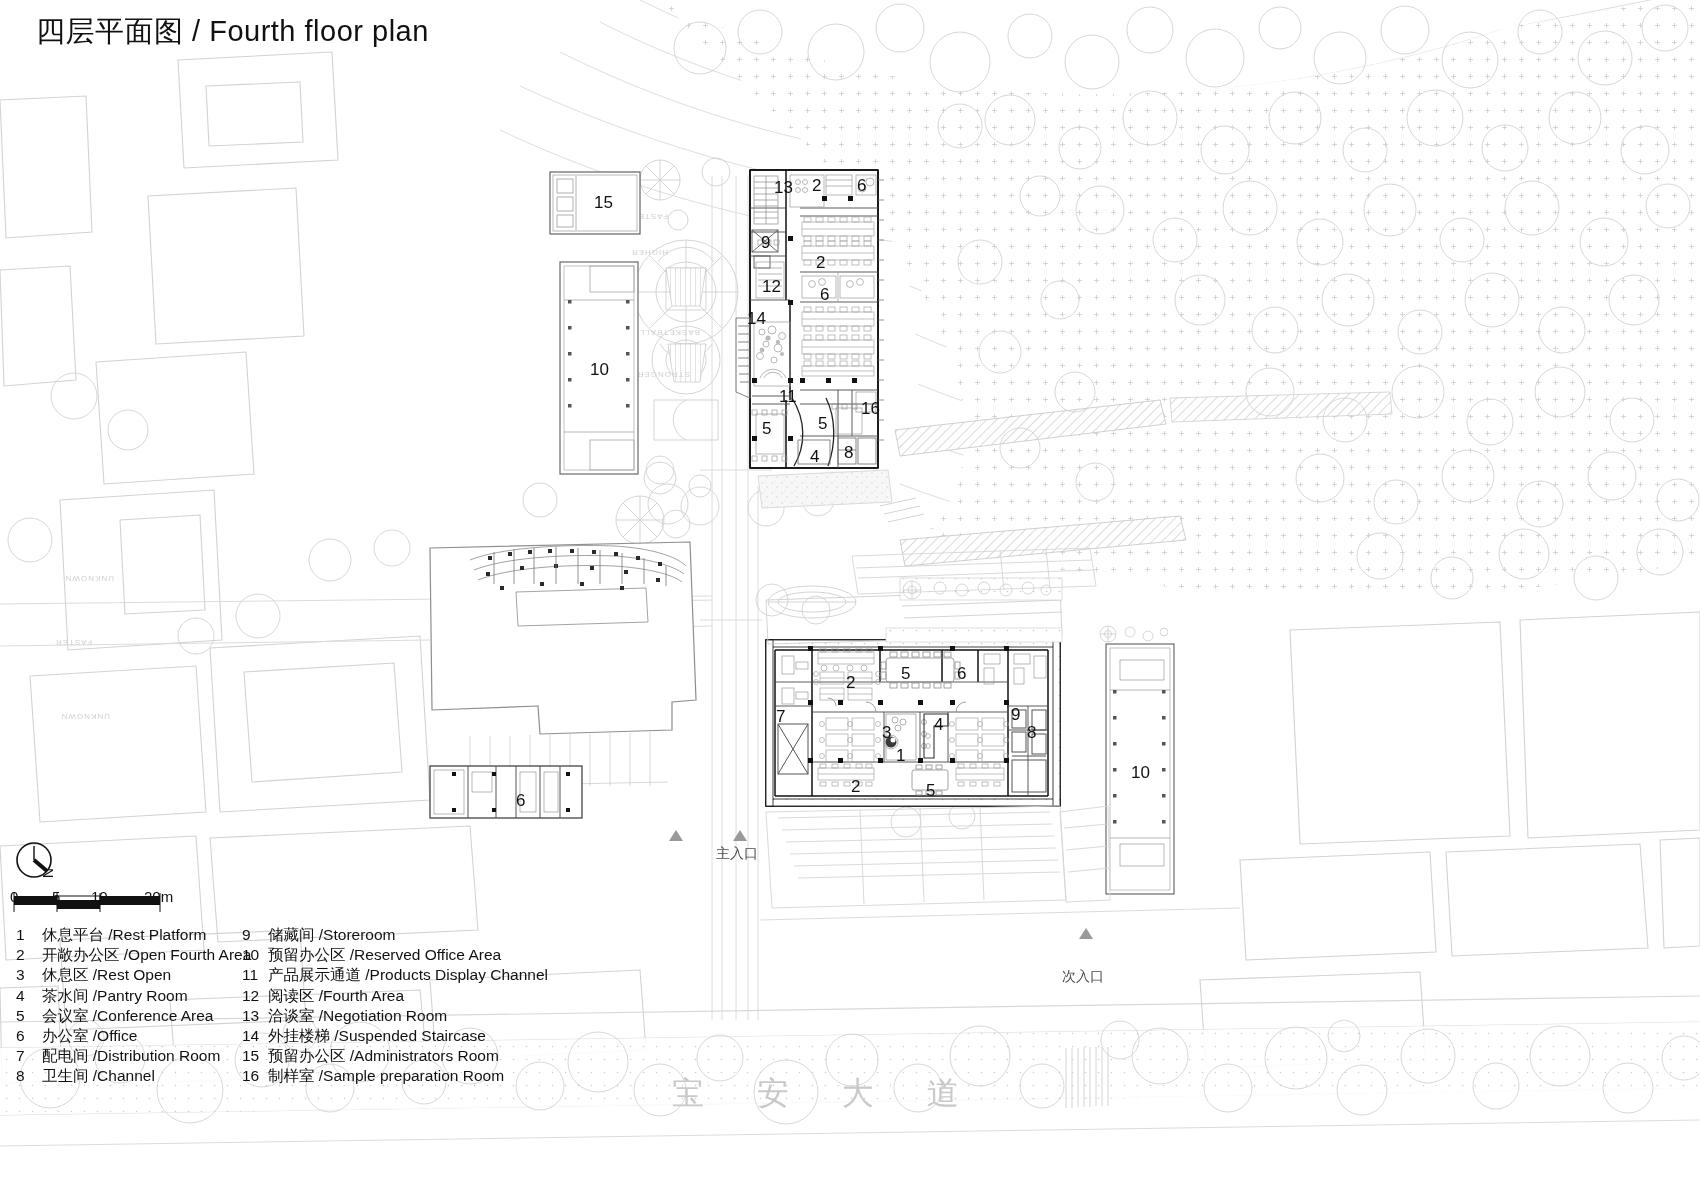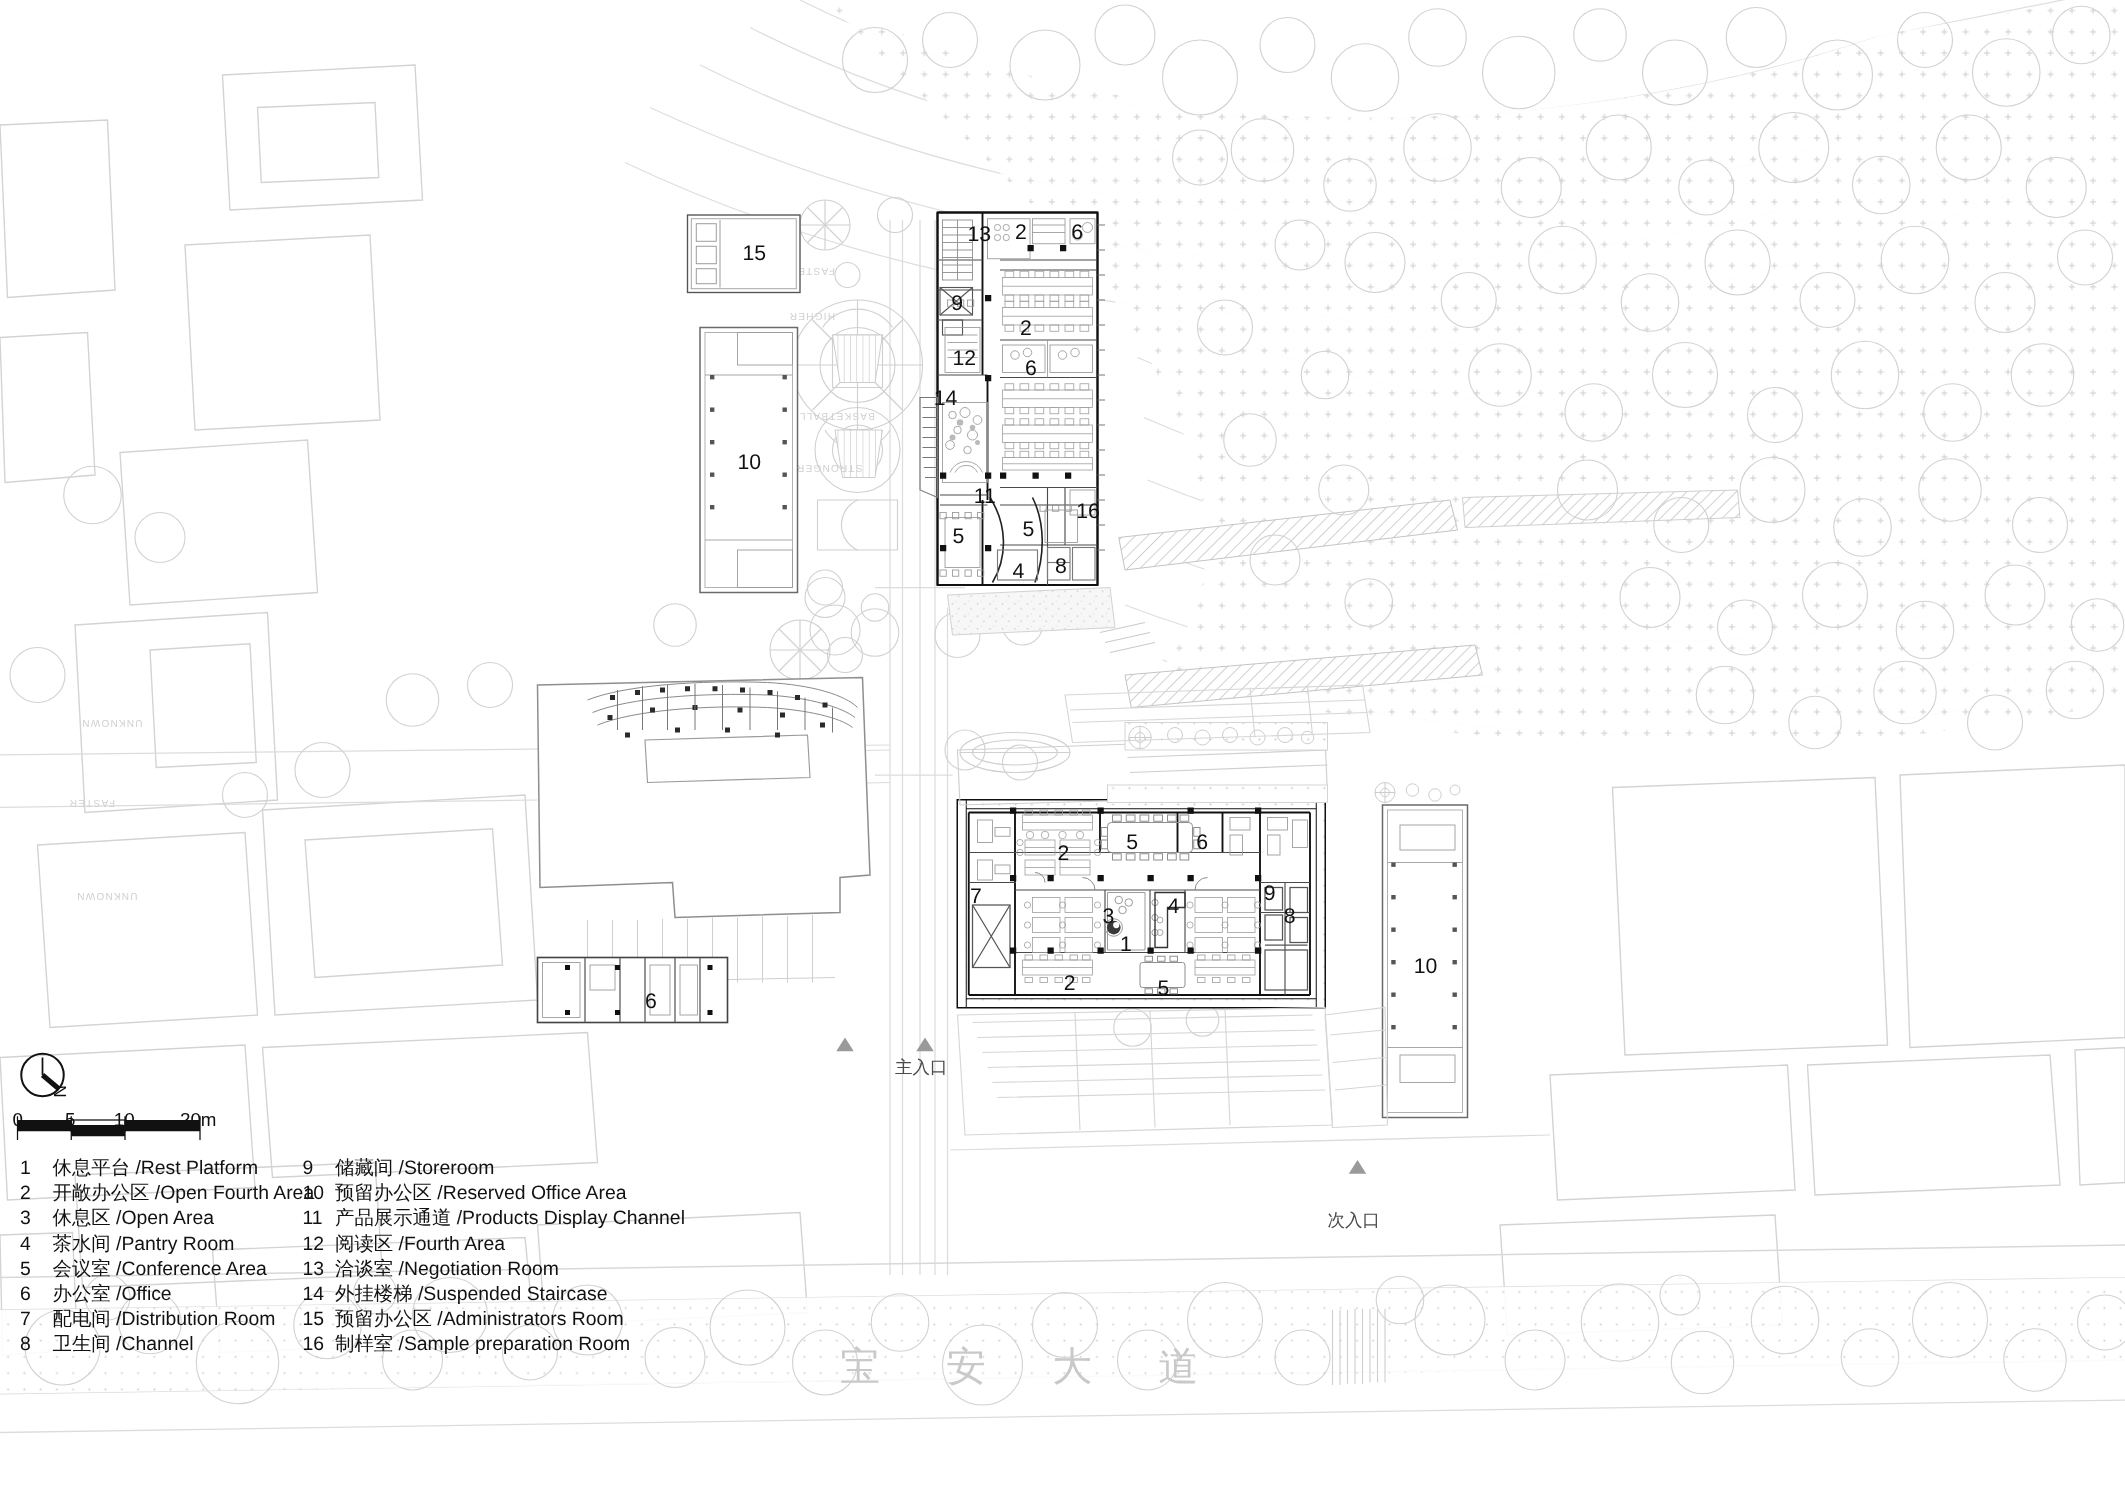--- a/index.html
+++ b/index.html
@@ -45,20 +45,21 @@
     position:absolute;font-size:16px;font-weight:400;color:#111;
     z-index:28;white-space:nowrap;
   }
   .room-num.big{font-size:17px;}
 </style>
 </head>
 <body>
 
 <div id="plan-root">
 
+  <div id="title">四层平面图 / Fourth floor plan</div>
 
   <svg id="drawing" viewBox="0 0 1700 1203" xmlns="http://www.w3.org/2000/svg">
     <defs>
 
       <pattern id="dotfill" width="17" height="17" patternUnits="userSpaceOnUse">
         <rect width="17" height="17" fill="#ffffff"></rect>
         <path d="M8.5 6 v5 M6 8.5 h5" stroke="#c4c4c4" stroke-width="0.7"></path>
       </pattern>
       <pattern id="dotfill2" width="13" height="13" patternUnits="userSpaceOnUse">
         <rect width="13" height="13" fill="#ffffff"></rect>
@@ -1080,21 +1081,21 @@
       <div class="legend-row">
         <span class="legend-idx">1</span>
         <span class="legend-txt">休息平台 /Rest Platform</span>
       </div>
       <div class="legend-row">
         <span class="legend-idx">2</span>
         <span class="legend-txt">开敞办公区 /Open Fourth Area</span>
       </div>
       <div class="legend-row">
         <span class="legend-idx">3</span>
-        <span class="legend-txt">休息区 /Open Area</span>
+        <span class="legend-txt">休息区 /Rest Open</span>
       </div>
       <div class="legend-row">
         <span class="legend-idx">4</span>
         <span class="legend-txt">茶水间 /Pantry Room</span>
       </div>
       <div class="legend-row">
         <span class="legend-idx">5</span>
         <span class="legend-txt">会议室 /Conference Area</span>
       </div>
       <div class="legend-row">

